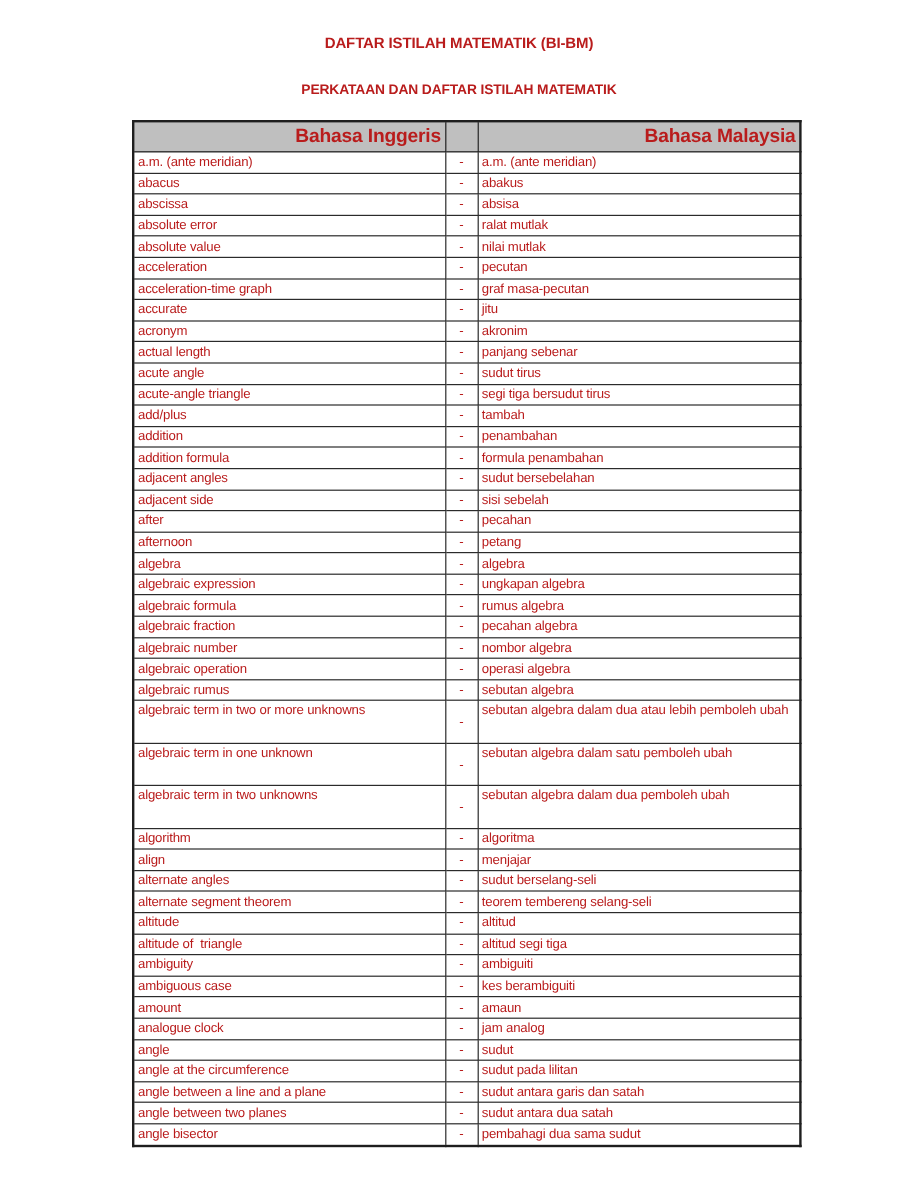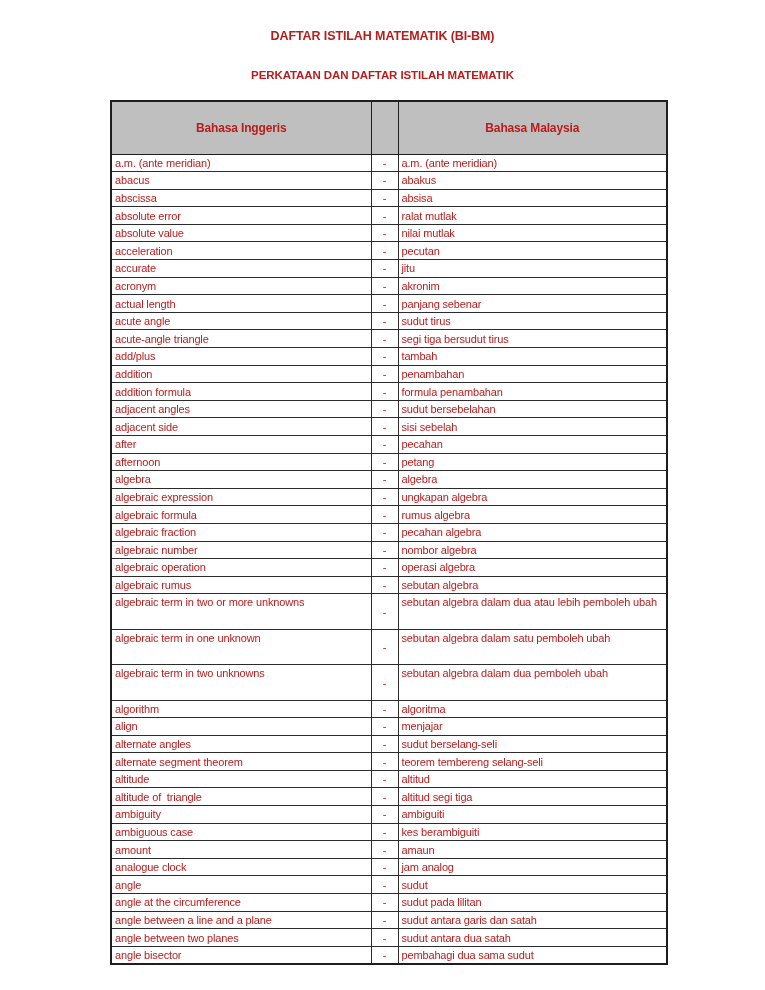--- a/index.html
+++ b/index.html
@@ -44,24 +44,24 @@
     letter-spacing: -0.15px;
     border: 2px solid #1e1e1e;
   }
   col.c-en   { width: 260px; }
   col.c-dash { width: 27px; }
   col.c-ms   { width: 269px; }
   table.terms th {
     background: #bfbfbf;
     border: 1.6px solid #1e1e1e;
     font-weight: bold;
-    text-align: center;
+    text-align: right;
     height: 15.5px;
-    padding: 18px 3px;
-    font-size: 12px;
+    padding: 3px 3px;
+    font-size: 16px;
   }
   table.terms td {
     border: 1px solid #2b2b2b;
     height: 14.6px;
     padding: 1px 3px;
     vertical-align: middle;
     white-space: pre-wrap;
     overflow: hidden;
   }
   td.col-dash, th.col-dash {
@@ -119,20 +119,25 @@
           <td class="col-en">absolute value</td>
           <td class="col-dash">-</td>
           <td class="col-ms">nilai mutlak</td>
         </tr>
         <tr>
           <td class="col-en">acceleration</td>
           <td class="col-dash">-</td>
           <td class="col-ms">pecutan</td>
         </tr>
         <tr>
+          <td class="col-en">acceleration-time graph</td>
+          <td class="col-dash">-</td>
+          <td class="col-ms">graf masa-pecutan</td>
+        </tr>
+        <tr>
           <td class="col-en">accurate</td>
           <td class="col-dash">-</td>
           <td class="col-ms">jitu</td>
         </tr>
         <tr>
           <td class="col-en">acronym</td>
           <td class="col-dash">-</td>
           <td class="col-ms">akronim</td>
         </tr>
         <tr>

